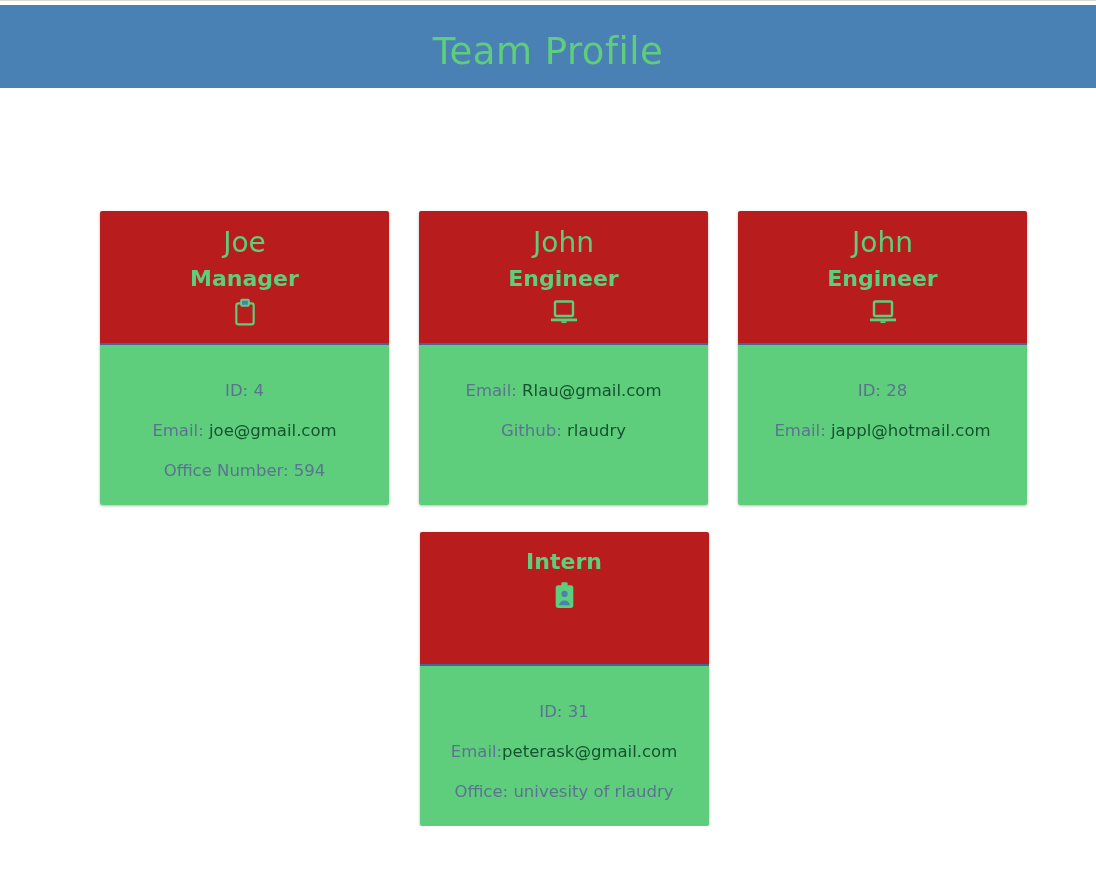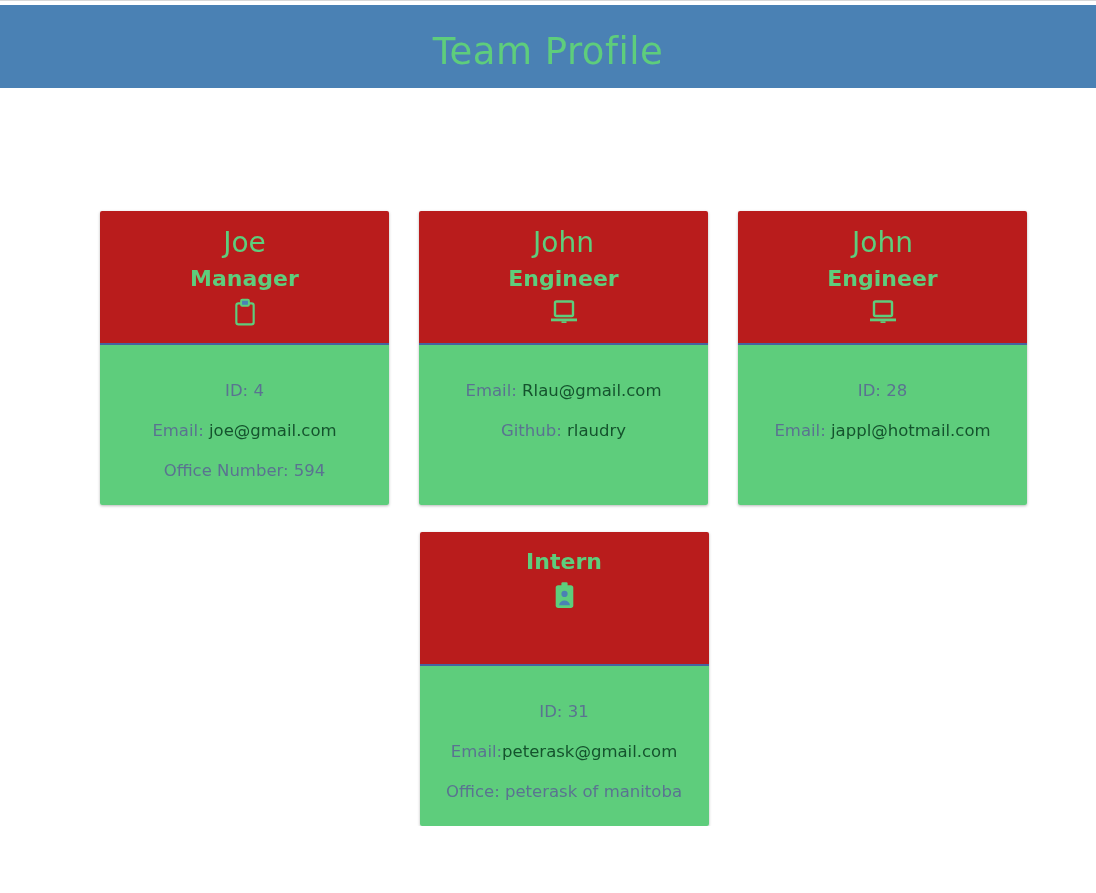--- a/index.html
+++ b/index.html
@@ -172,19 +172,19 @@
             <rect x="3.5" y="4" width="17" height="22" rx="2.5" fill="currentColor"></rect>
             <rect x="9" y="1.2" width="6" height="5" rx="1.2" fill="currentColor"></rect>
             <circle cx="12" cy="12.5" r="3" fill="#4a81b4"></circle>
             <path d="M6.8 23.5 a5.2 4.6 0 0 1 10.4 0 z" fill="#4a81b4"></path>
           </svg>
         </div>
       </div>
       <div class="card-bottom">
         <div class="detail-row"><span>ID: </span><span>31</span></div>
         <div class="detail-row"><span>Email:</span><a class="detail-link">peterask@gmail.com</a></div>
-        <div class="detail-row"><span>Office: </span><span>peterask of manitoba</span></div>
+        <div class="detail-row"><span>Office: </span><span>univesity of rlaudry</span></div>
       </div>
     </section>
 
   </div>
 
 </main>
 
 </body></html>

